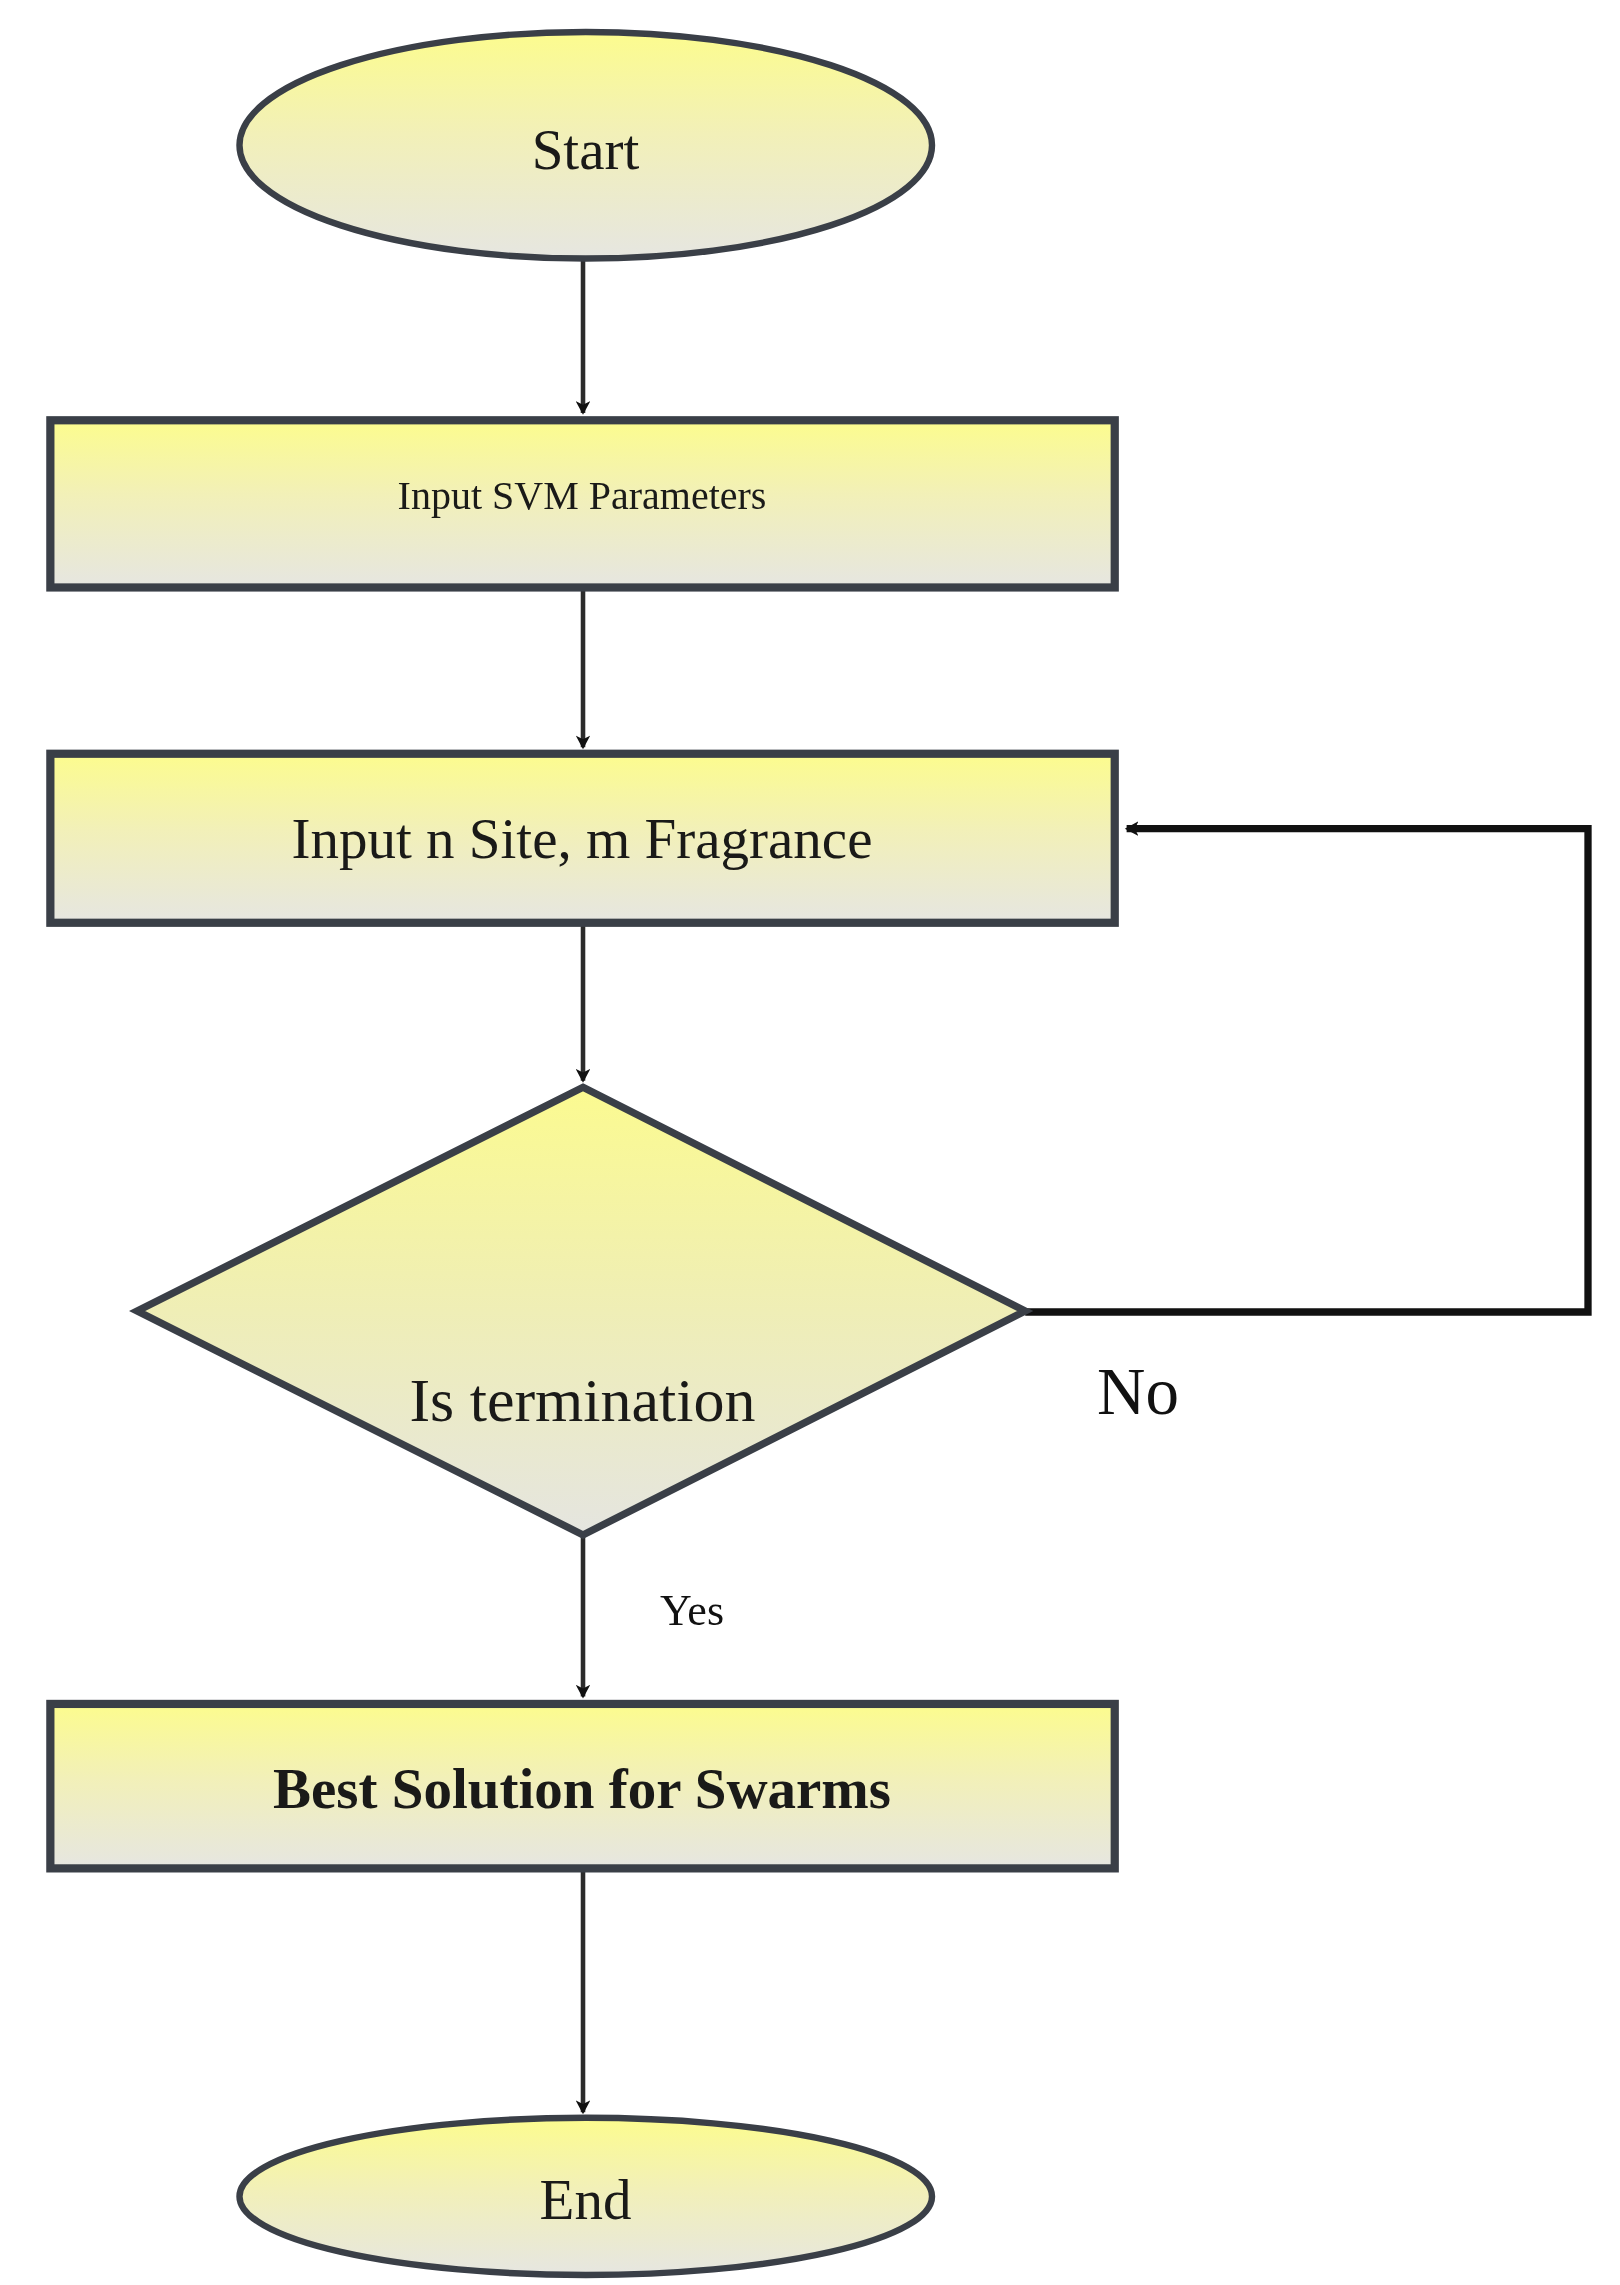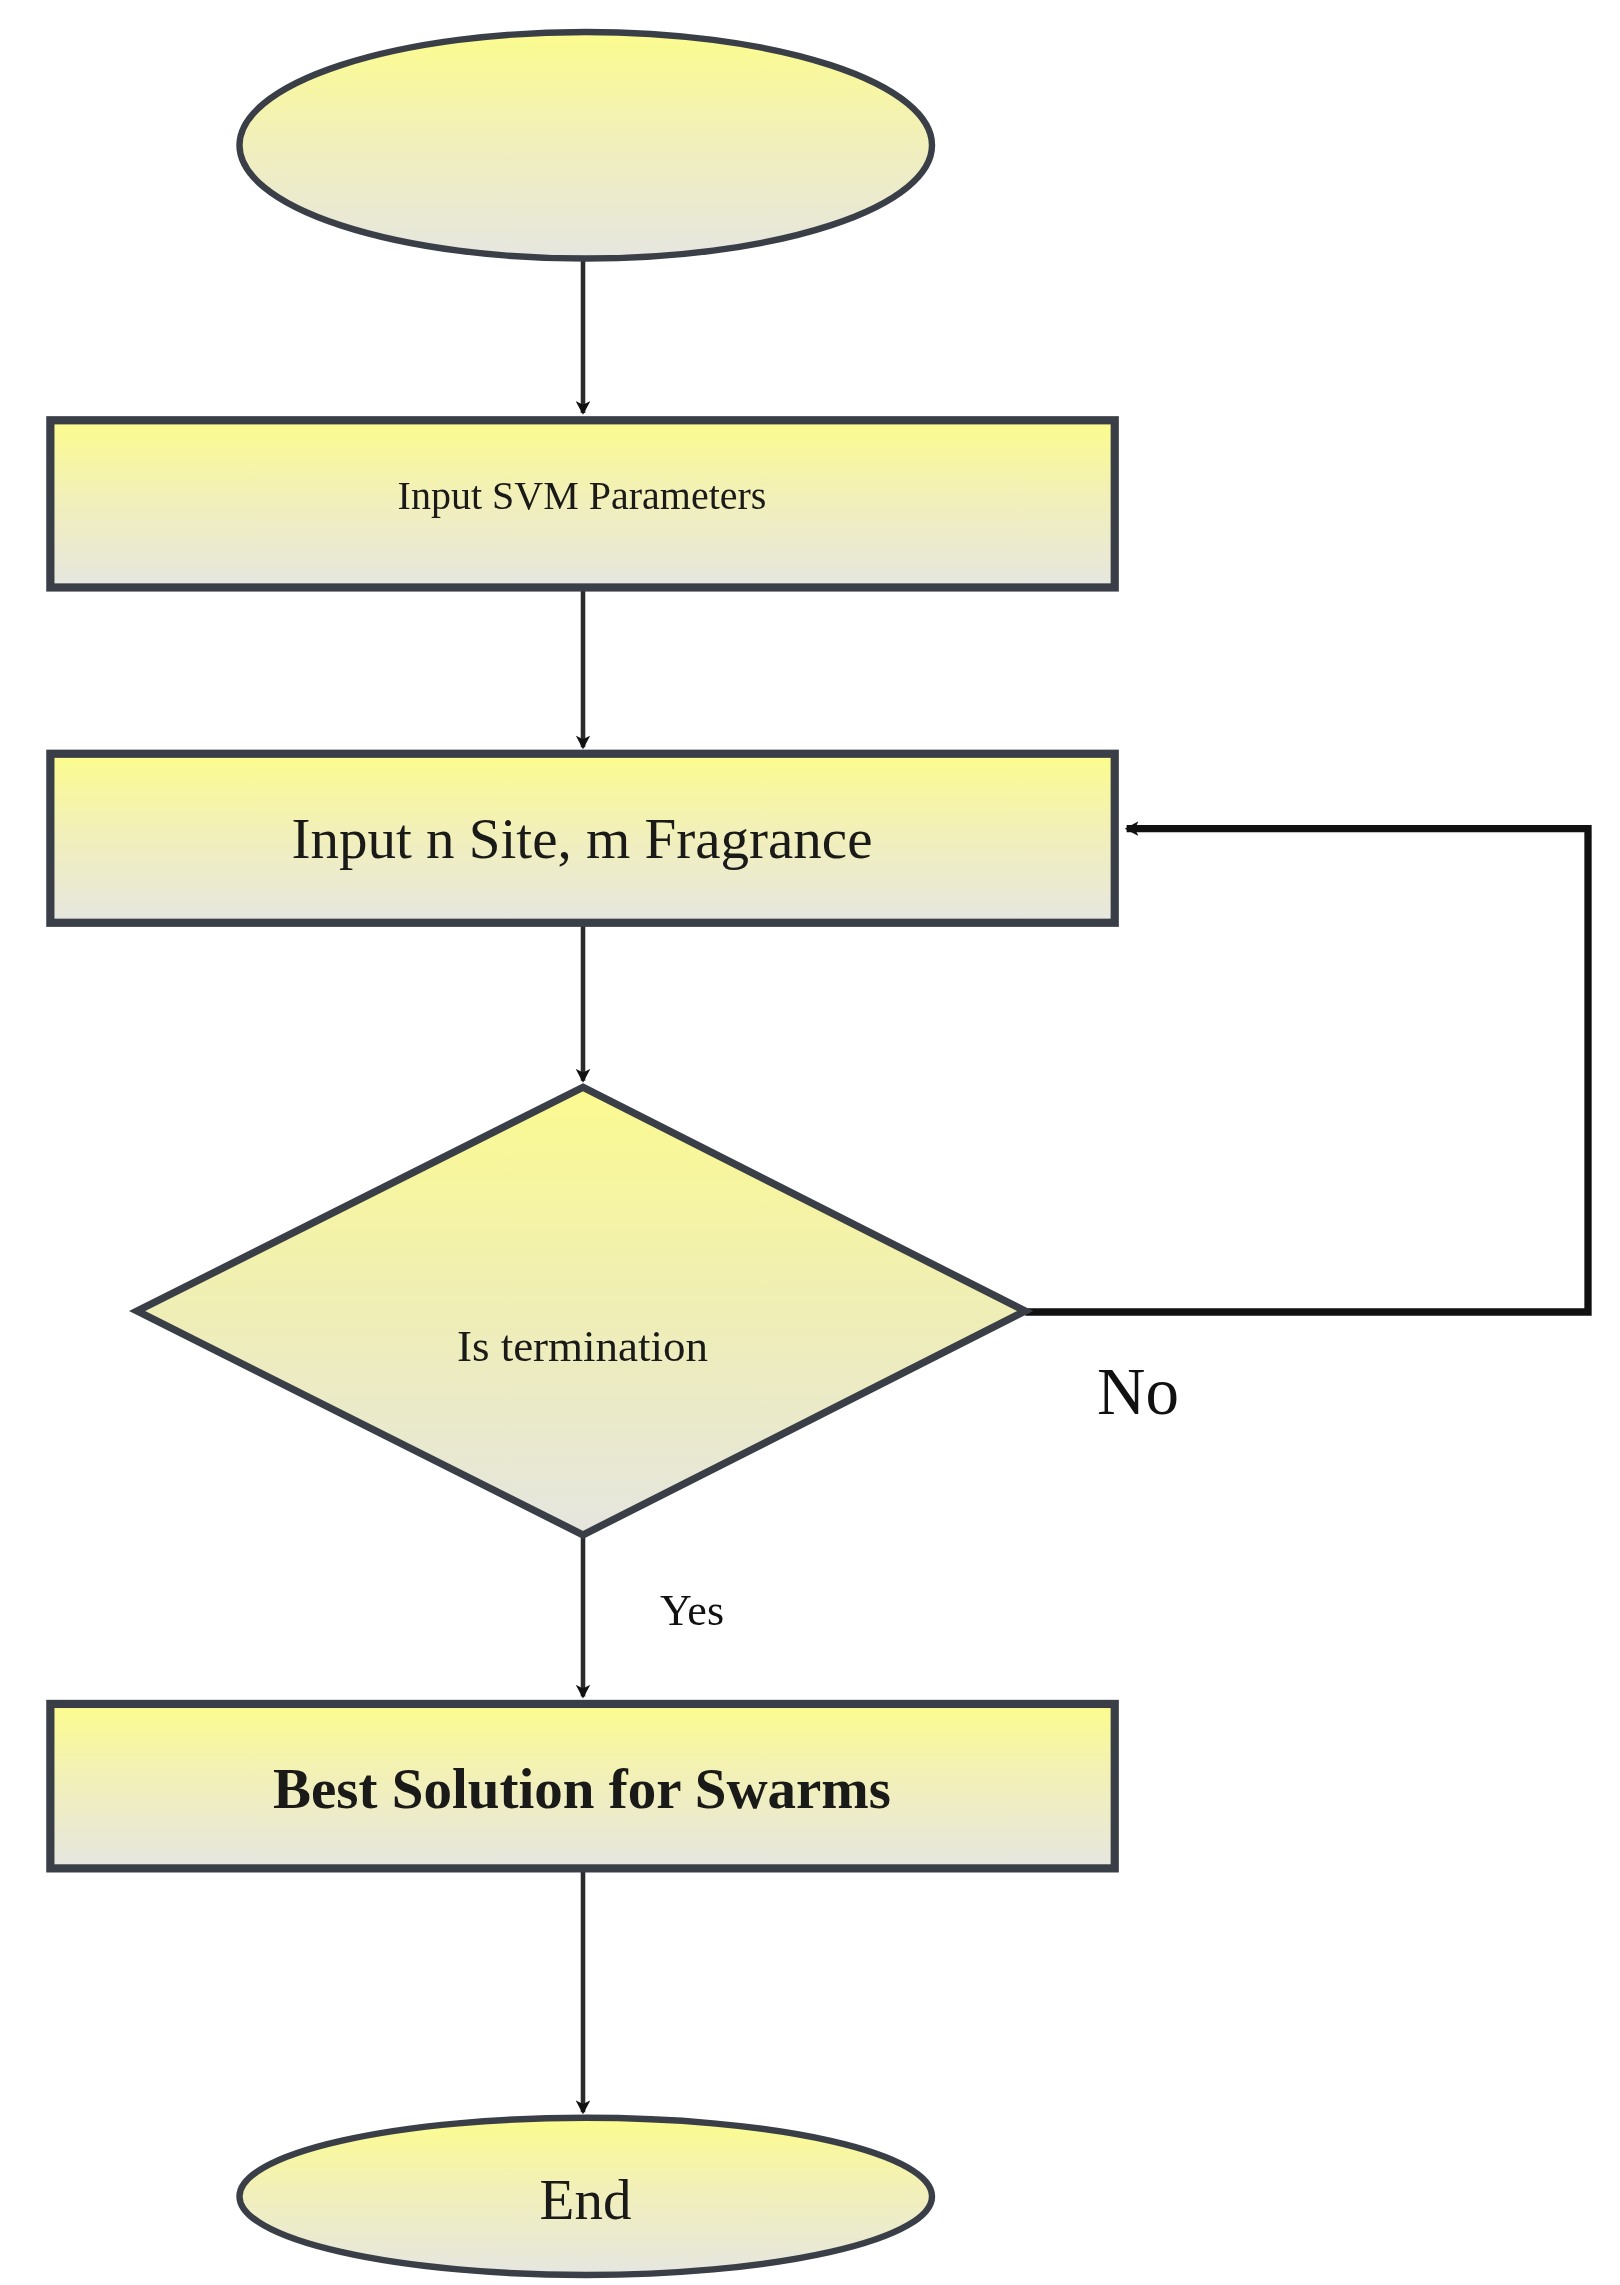--- a/index.html
+++ b/index.html
@@ -34,21 +34,21 @@
   }
   .edge-label {
     position: absolute;
     color: #111111;
     font-family: "Liberation Serif", "DejaVu Serif", serif;
     white-space: pre;
   }
   .lbl-start   { left: 239px; top: 117px;  width: 693px; font-size: 57px; }
   .lbl-box1    { left: 50px;  top: 472px;  width: 1064px; font-size: 40px; }
   .lbl-box2    { left: 50px;  top: 806px;  width: 1064px; font-size: 57px; }
-  .lbl-diamond { left: 135px; top: 1204px; width: 895px; font-size: 45px; line-height: 1.27; }
+  .lbl-diamond { left: 135px; top: 1204px; width: 895px; font-size: 62px; line-height: 1.27; }
   .lbl-box3    { left: 50px;  top: 1756px; width: 1064px; font-size: 57px; font-weight: bold; }
   .lbl-end     { left: 239px; top: 2167px; width: 693px; font-size: 57px; }
   .lbl-no      { left: 1097px; top: 1353px; font-size: 67px; }
   .lbl-yes     { left: 660px;  top: 1585px; font-size: 44px; }
 </style>
 </head>
 <body>
 
 <div id="canvas">
 
@@ -99,20 +99,21 @@
 
     <rect x="55" y="825" width="1165" height="185" fill="url(#shapeFill)" stroke="#3a3f47" stroke-width="9"></rect>
 
     <polygon points="638,1190 1122,1435 638,1680 150,1435" fill="url(#diamondFill)" stroke="#3a3f47" stroke-width="8"></polygon>
 
     <rect x="55" y="1865" width="1165" height="180" fill="url(#shapeFill)" stroke="#3a3f47" stroke-width="9"></rect>
 
     <ellipse cx="641" cy="2404" rx="379" ry="86" fill="url(#shapeFill)" stroke="#3a3f47" stroke-width="7"></ellipse>
   </svg>
 
+  <div class="node-label lbl-start">Start</div>
 
   <div class="node-label lbl-box1">Input SVM Parameters</div>
 
   <div class="node-label lbl-box2">Input n Site, m Fragrance</div>
 
   <div class="node-label lbl-diamond">
     <div>Is termination</div>
   </div>
 
   <div class="node-label lbl-box3">Best Solution for Swarms</div>

